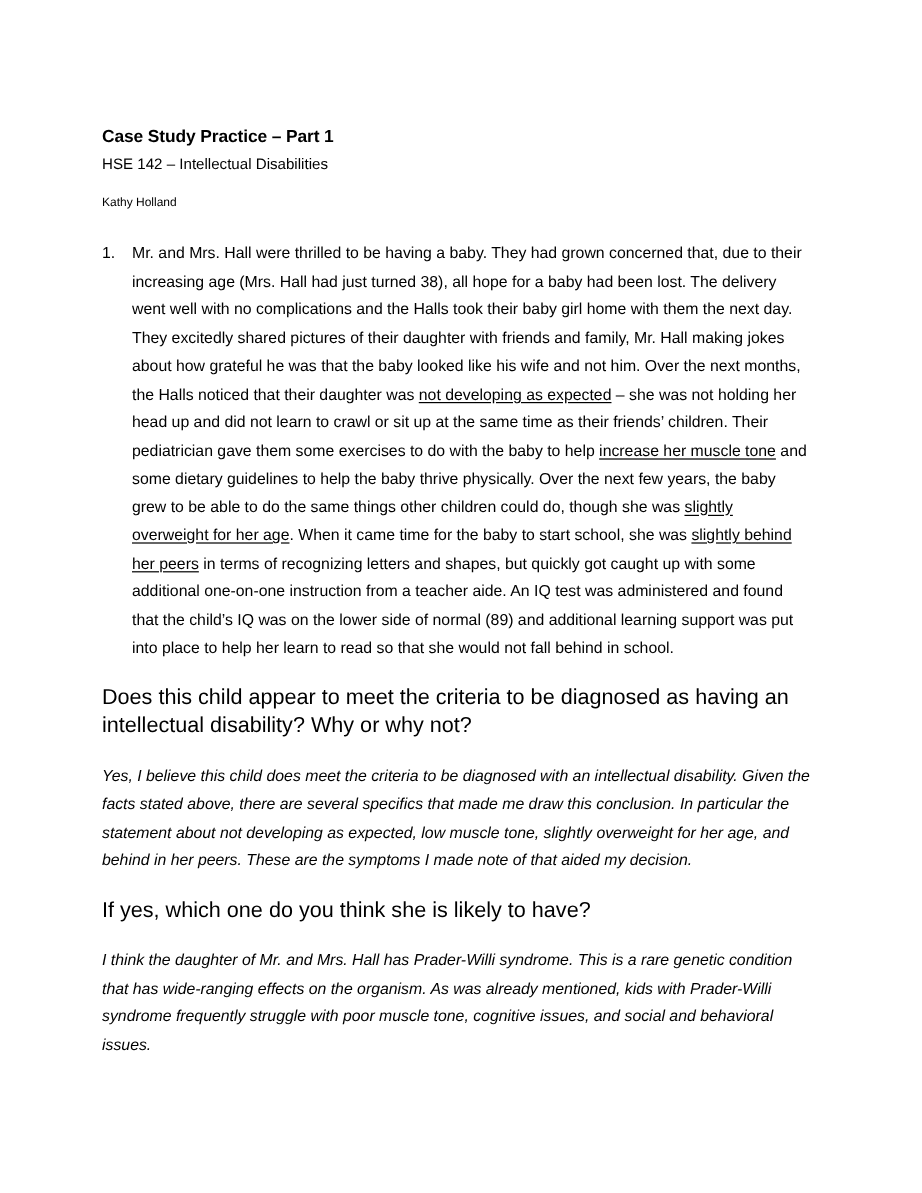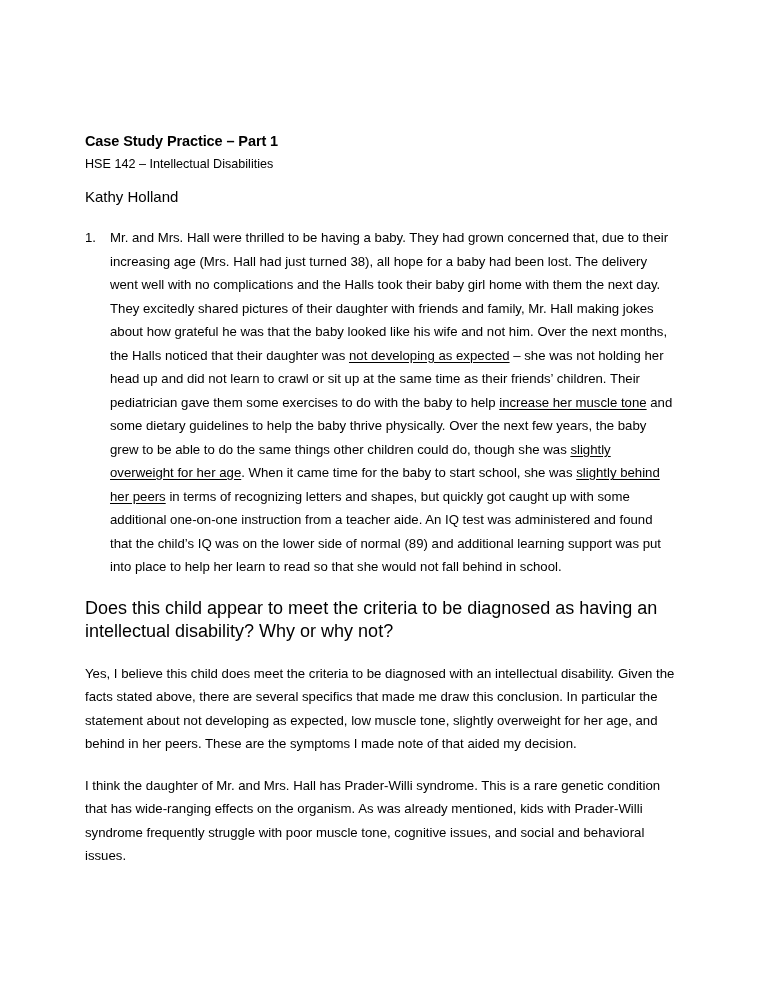--- a/index.html
+++ b/index.html
@@ -12,37 +12,37 @@
     width: 768px;
     height: 994px;
     background: #ffffff;
     font-family: "Liberation Sans", sans-serif;
     color: #000000;
     overflow: hidden;
   }
   .content {
     position: absolute;
     left: 85px;
-    top: 131px;
+    top: 104px;
     width: 593px;
   }
   .doc-title {
     font-size: 14.5px;
     font-weight: bold;
     line-height: 20px;
     letter-spacing: -0.1px;
     margin: 0 0 4px 0;
   }
   .doc-subtitle {
     font-size: 12.6px;
     line-height: 19px;
     margin: 0;
   }
   .meta-line {
-    font-size: 15px;
+    font-size: 10px;
     line-height: 19px;
     margin: 13px 0 0 0;
   }
   .list-block {
     margin: 20px 0 0 0;
     padding: 0;
     list-style: none;
   }
   .list-item {
     position: relative;
@@ -59,20 +59,21 @@
     line-height: 23.5px;
   }
   .para {
     font-size: 18px;
     line-height: 23.5px;
     margin: 18px 0 0 0;
   }
   .answer {
     font-size: 13.2px;
     line-height: 23.5px;
+    font-style: italic;
     margin: 18px 0 0 0;
   }
   .u {
     text-decoration: underline;
     text-underline-offset: 2px;
   }
 </style>
 </head>
 <body>
 
@@ -90,17 +91,18 @@
       <div class="list-item">
         <span class="list-marker">1.</span>
         <span class="list-text"><span>Mr. and Mrs. Hall were thrilled to be having a baby. They had grown concerned that, due to their increasing age (Mrs. Hall had just turned 38), all hope for a baby had been lost. The delivery went well with no complications and the Halls took their baby girl home with them the next day. They excitedly shared pictures of their daughter with friends and family, Mr. Hall making jokes about how grateful he was that the baby looked like his wife and not him. Over the next months, the Halls noticed that their daughter was </span><span class="u">not developing as expected</span><span> – she was not holding her head up and did not learn to crawl or sit up at the same time as their friends’ children. Their pediatrician gave them some exercises to do with the baby to help </span><span class="u">increase her muscle tone</span><span> and some dietary guidelines to help the baby thrive physically. Over the next few years, the baby grew to be able to do the same things other children could do, though she was </span><span class="u">slightly overweight for her age</span><span>. When it came time for the baby to start school, she was </span><span class="u">slightly behind her peers</span><span> in terms of recognizing letters and shapes, but quickly got caught up with some additional one-on-one instruction from a teacher aide. An IQ test was administered and found that the child’s IQ was on the lower side of normal (89) and additional learning support was put into place to help her learn to read so that she would not fall behind in school.</span></span>
       </div>
     </div>
 
     <p class="para">Does this child appear to meet the criteria to be diagnosed as having an intellectual disability? Why or why not?</p>
 
     <p class="answer">Yes, I believe this child does meet the criteria to be diagnosed with an intellectual disability. Given the facts stated above, there are several specifics that made me draw this conclusion. In particular the statement about not developing as expected, low muscle tone, slightly overweight for her age, and behind in her peers. These are the symptoms I made note of that aided my decision.</p>
 
+    <p class="para">If yes, which one do you think she is likely to have?</p>
 
     <p class="answer">I think the daughter of Mr. and Mrs. Hall has Prader-Willi syndrome. This is a rare genetic condition that has wide-ranging effects on the organism. As was already mentioned, kids with Prader-Willi syndrome frequently struggle with poor muscle tone, cognitive issues, and social and behavioral issues.</p>
 
   </div>
 </div>
 
 </body></html>

